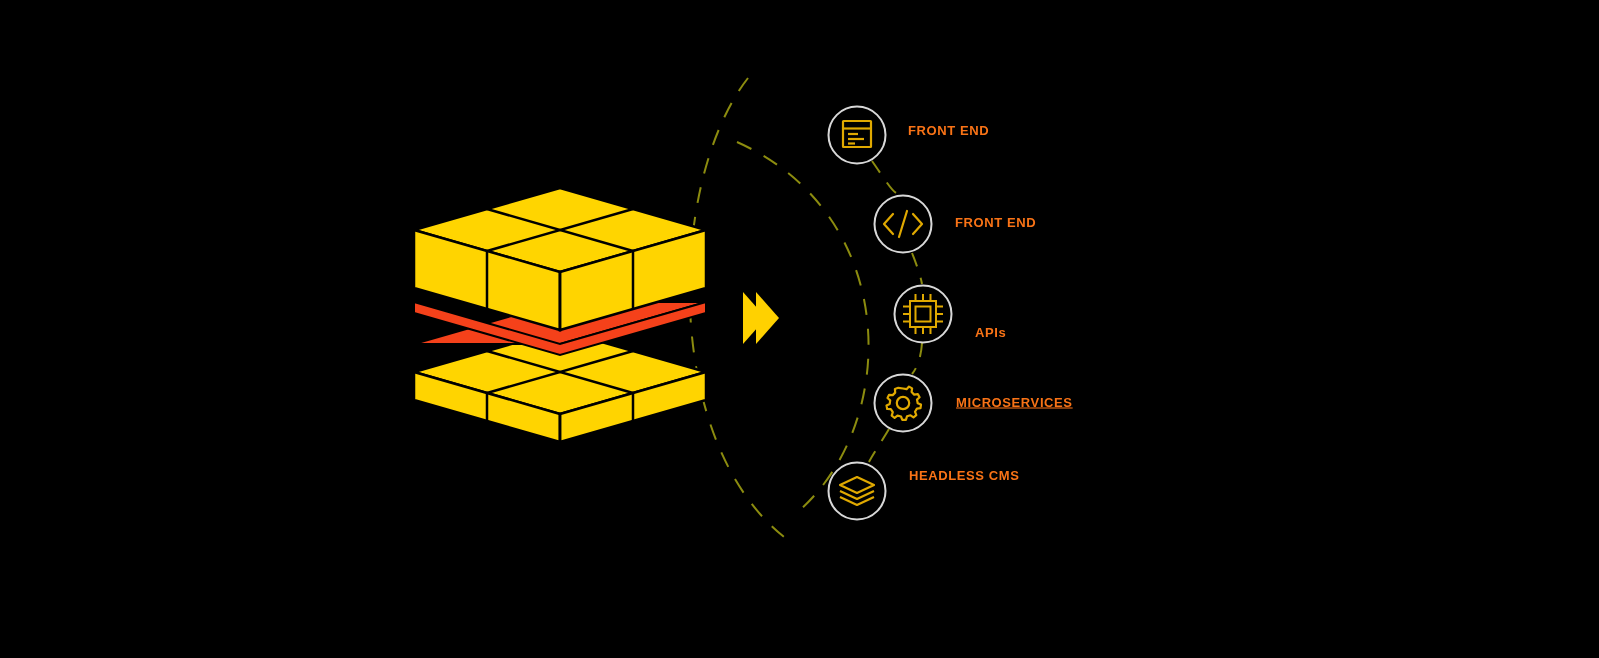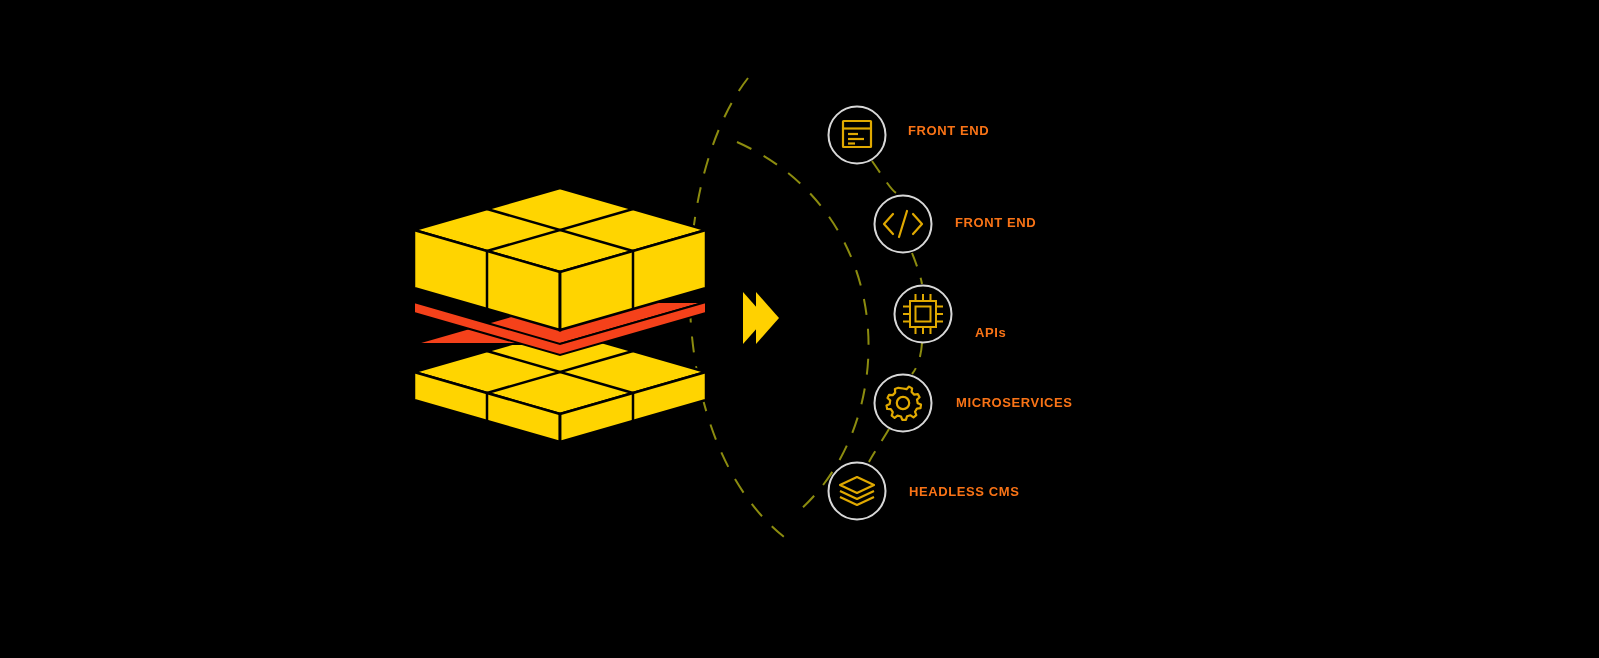--- a/index.html
+++ b/index.html
@@ -159,16 +159,16 @@
         <polyline points="840,491 857,499 874,491"></polyline>
         <polyline points="840,497 857,505 874,497"></polyline>
       </g>
     </g>
 
   </svg>
 
   <div class="node-label" style="left:908px; top:130px;">FRONT END</div>
   <div class="node-label" style="left:955px; top:222px;">FRONT END</div>
   <div class="node-label" style="left:975px; top:332px;">APIs</div>
-  <div class="node-label" style="left:956px; top:402px;">MICROSERVICES</div>
-  <div class="node-label" style="left:909px; top:491px;">HEADLESS CMS</div>
+  <div class="node-label" style="left:956px; top:402px;text-decoration:underline;">MICROSERVICES</div>
+  <div class="node-label" style="left:909px; top:475px;">HEADLESS CMS</div>
 
 </div>
 
 </body></html>

